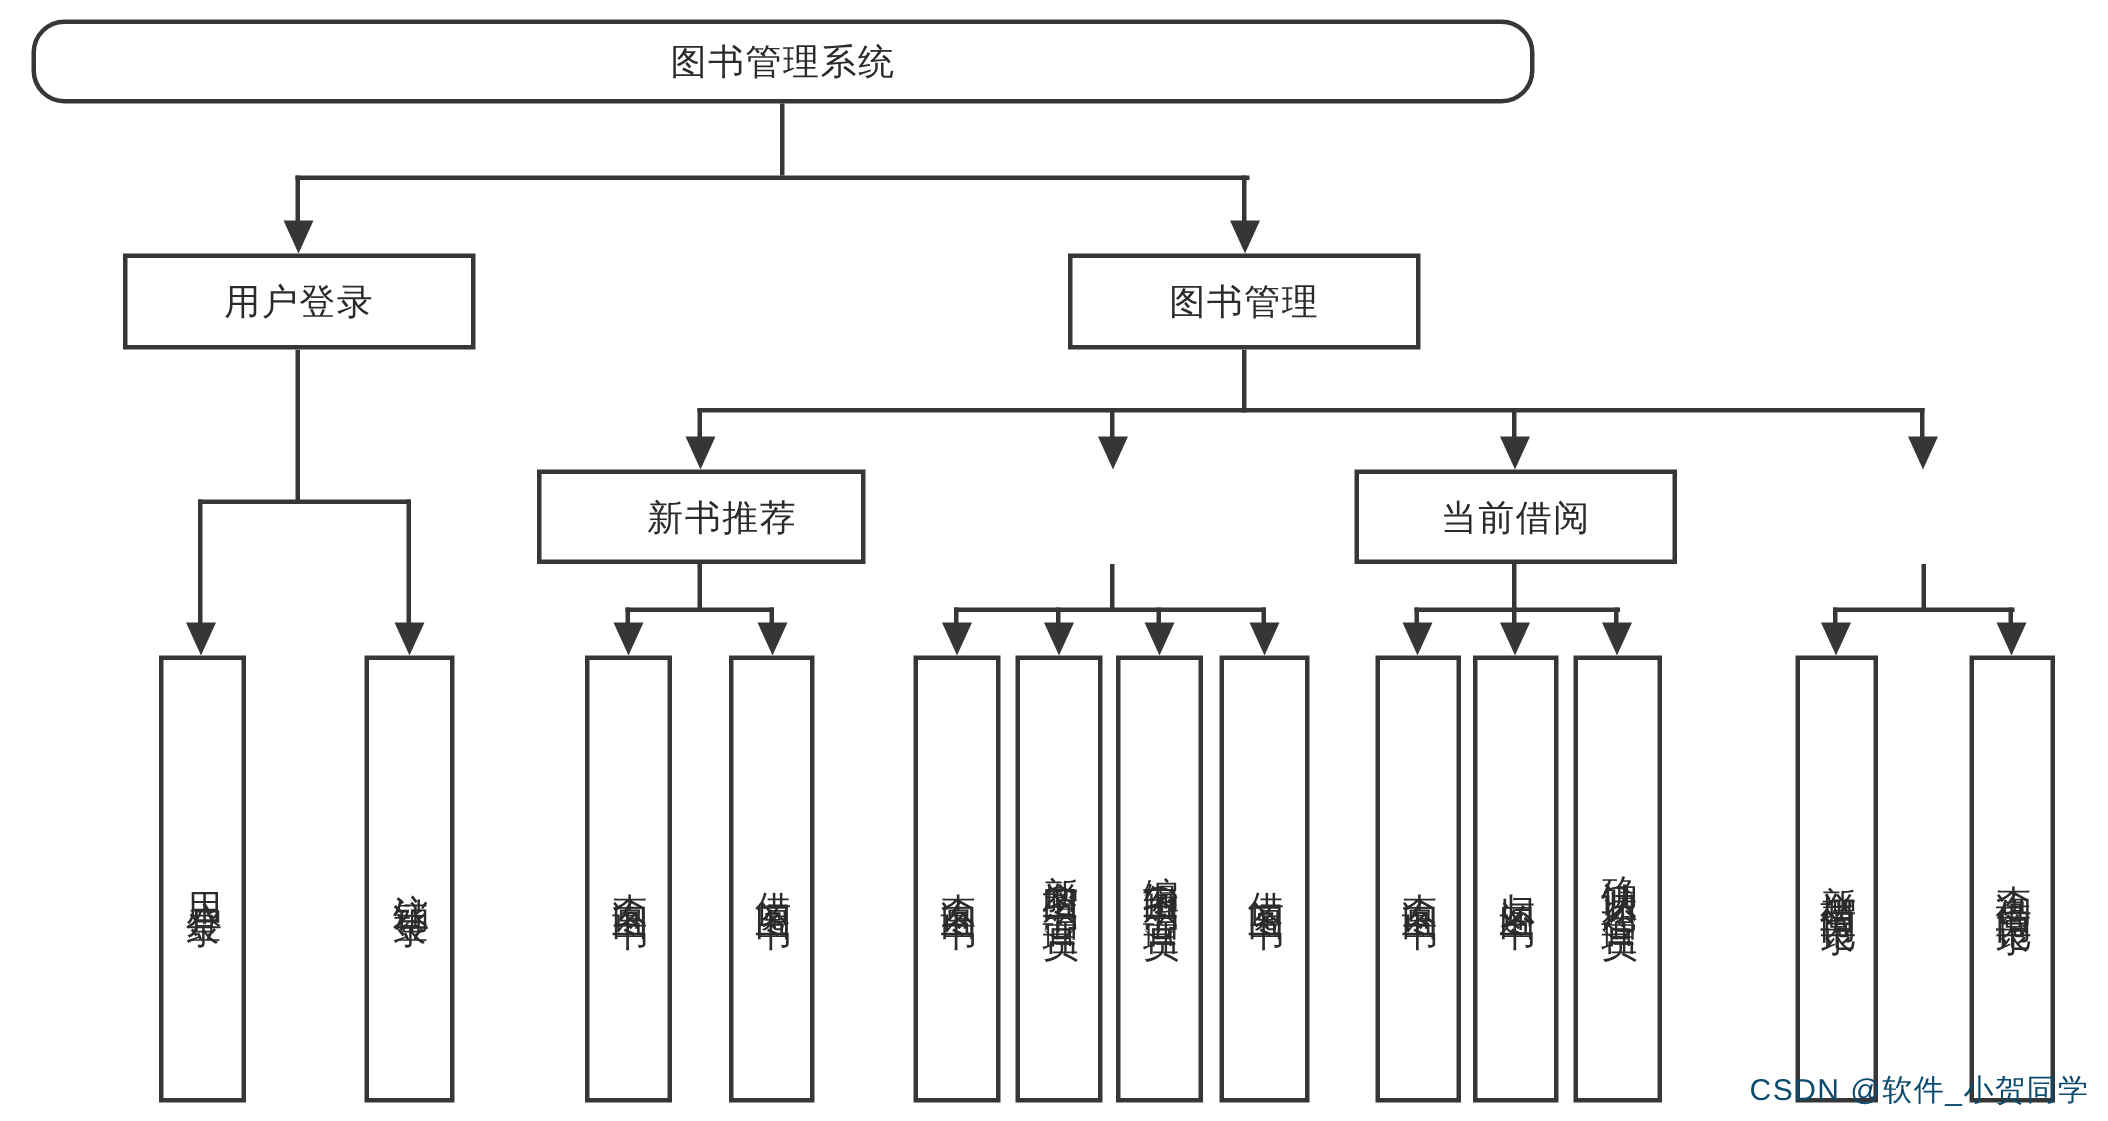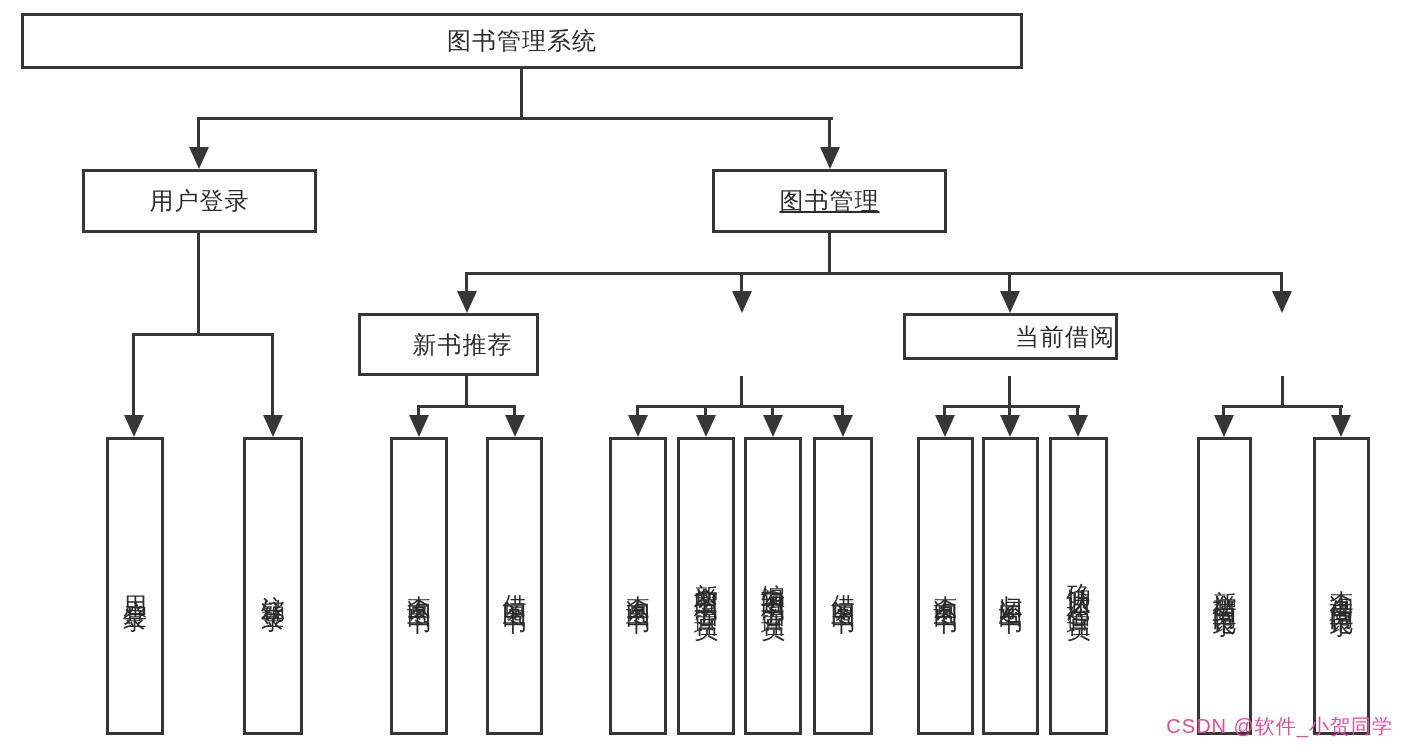--- a/index.html
+++ b/index.html
@@ -25,21 +25,21 @@
   }
   .vline { position:absolute; width:3px; background:#363636; }
   .hline { position:absolute; height:3px; background:#363636; }
   .ahead {
     position:absolute; width:0; height:0;
     border-left:10px solid transparent; border-right:10px solid transparent;
     border-top:22px solid #363636;
   }
   .watermark {
     position:absolute; right:12px; bottom:7px;
-    font-size:20px; color:#ec4899; letter-spacing:1px; white-space:nowrap;
+    font-size:20px; color:#0c4a6e; letter-spacing:1px; white-space:nowrap;
   }
 </style>
 </head>
 <body>
 
 <div id="stage">
 
   <div>
 
     <div class="vline" style="left:520px; top:69px;  height:48px;"></div>
@@ -95,38 +95,38 @@
     <div class="ahead" style="left:1068px; top:415px;"></div>
 
     <div class="vline" style="left:1281px; top:376px; height:32px;"></div>
     <div class="hline" style="left:1222px; top:405px; width:121px;"></div>
     <div class="vline" style="left:1222px; top:405px; height:13px;"></div>
     <div class="ahead" style="left:1214px; top:415px;"></div>
     <div class="vline" style="left:1339px; top:405px; height:13px;"></div>
     <div class="ahead" style="left:1331px; top:415px;"></div>
   </div>
 
-  <div class="node" style="left:21px; top:13px; width:1002px; height:56px;">
+  <div class="node" style="left:21px; top:13px; width:1002px; height:56px;border-radius:22px;">
     <span>图书管理系统</span>
   </div>
 
   <div class="node" style="left:82px; top:169px; width:235px; height:64px;">
     <span>用户登录</span>
   </div>
 
-  <div class="node" style="left:712px; top:169px; width:235px; height:64px;text-decoration:underline;">
+  <div class="node" style="left:712px; top:169px; width:235px; height:64px;">
     <span>图书管理</span>
   </div>
 
-  <div class="node" style="left:358px; top:313px; width:181px; height:63px;padding-left:28px;">
+  <div class="node" style="left:358px; top:313px; width:219px; height:63px;padding-left:28px;">
     <span>新书推荐</span>
   </div>
 
 
-  <div class="node" style="left:903px; top:313px; width:215px; height:47px;justify-content:flex-end;">
+  <div class="node" style="left:903px; top:313px; width:215px; height:63px;">
     <span>当前借阅</span>
   </div>
 
 
   <div class="leaf" style="left:106px; width:58px;">
     <span class="vtxt">用户登录</span>
   </div>
   <div class="leaf" style="left:243px; width:60px;">
     <span class="vtxt">注销登录</span>
   </div>

